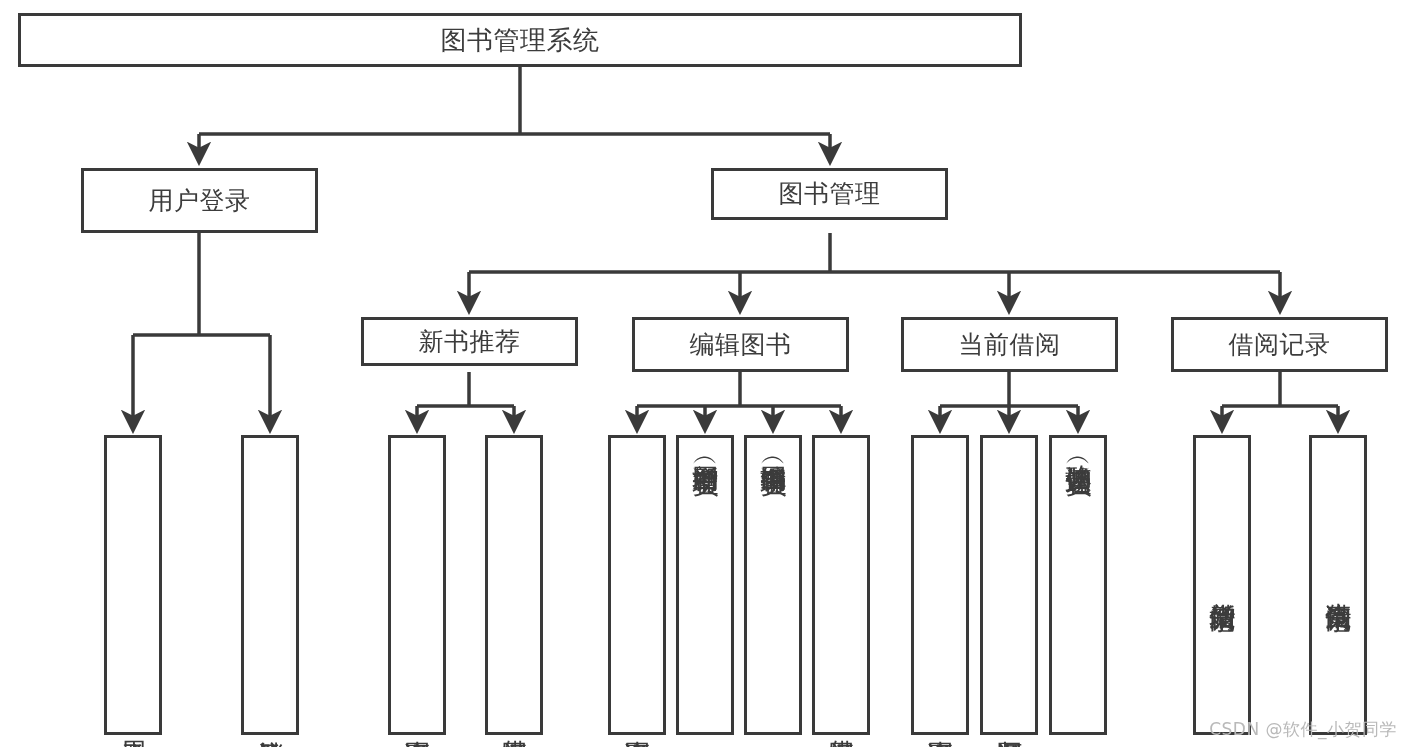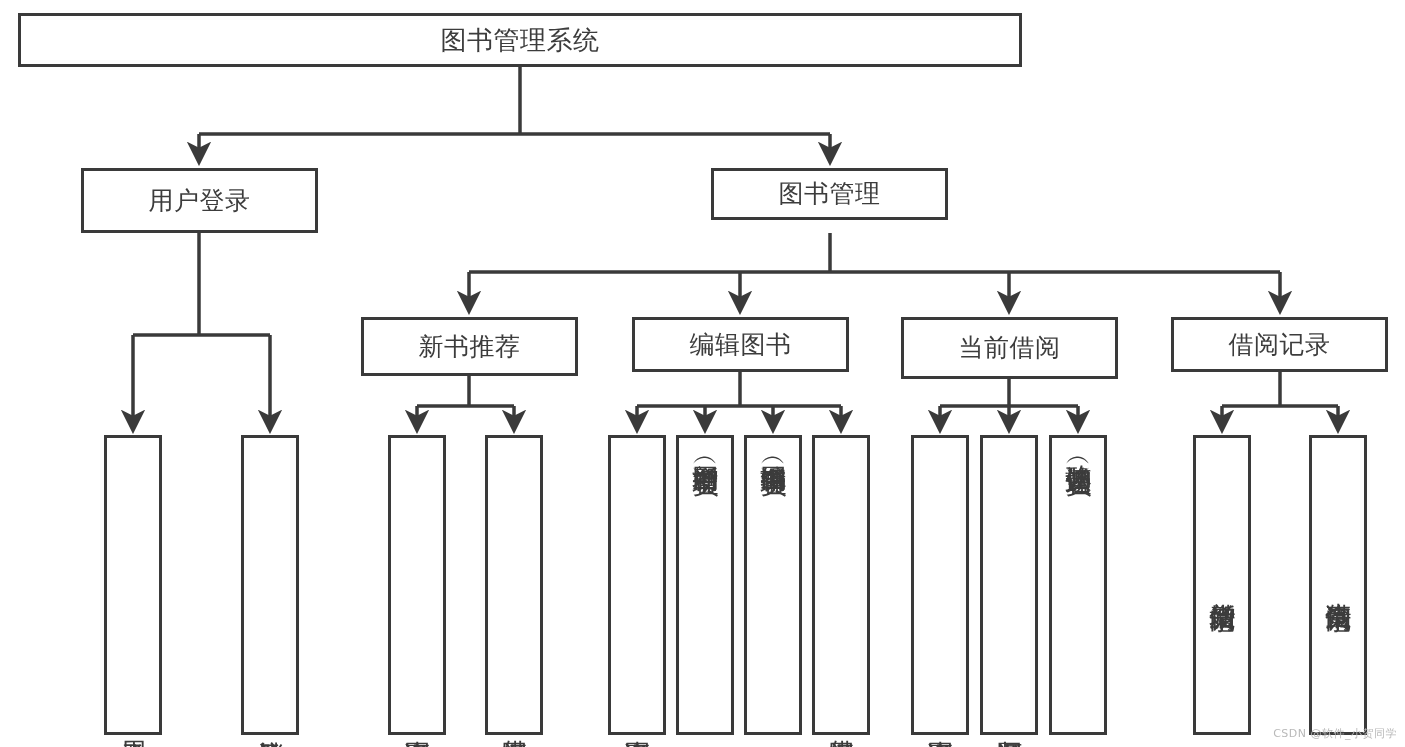--- a/index.html
+++ b/index.html
@@ -56,21 +56,21 @@
     font-size: 26px;
     line-height: 1.30;
     letter-spacing: 1px;
     color: #3c3c3c;
     white-space: nowrap;
   }
   .watermark {
     position: absolute;
     right: 8px;
     bottom: 6px;
-    font-size: 11px;
+    font-size: 17px;
     color: #b9b9b9;
     letter-spacing: 0.5px;
     z-index: 5;
     white-space: nowrap;
   }
 </style>
 </head>
 <body>
 
 <div id="stage">
@@ -129,27 +129,27 @@
     <span>图书管理系统</span>
   </div>
 
   <div class="node h-node" style="left:81px; top:168px; width:237px; height:65px;">
     <span>用户登录</span>
   </div>
   <div class="node h-node" style="left:711px; top:168px; width:237px; height:52px;">
     <span>图书管理</span>
   </div>
 
-  <div class="node h-node" style="left:361px; top:317px; width:217px; height:59px;">
+  <div class="node h-node" style="left:361px; top:317px; width:217px; height:49px;">
     <span>新书推荐</span>
   </div>
   <div class="node h-node" style="left:632px; top:317px; width:217px; height:55px;">
     <span>编辑图书</span>
   </div>
-  <div class="node h-node" style="left:901px; top:317px; width:217px; height:62px;">
+  <div class="node h-node" style="left:901px; top:317px; width:217px; height:55px;">
     <span>当前借阅</span>
   </div>
   <div class="node h-node" style="left:1171px; top:317px; width:217px; height:55px;">
     <span>借阅记录</span>
   </div>
 
   <div class="node leaf" style="left:104px; top:435px; width:58px; height:300px;">
     <span class="vtext">用户登录</span>
   </div>
   <div class="node leaf" style="left:241px; top:435px; width:58px; height:300px;">

